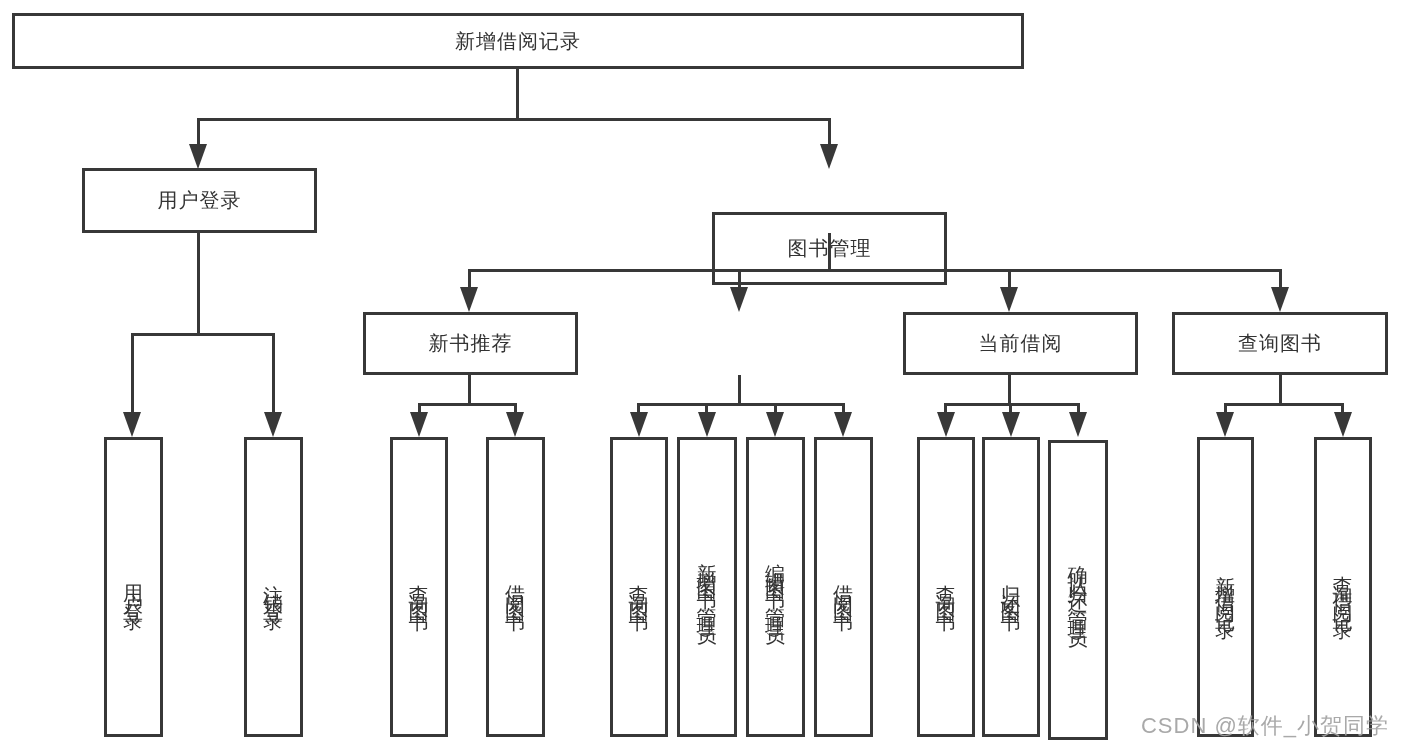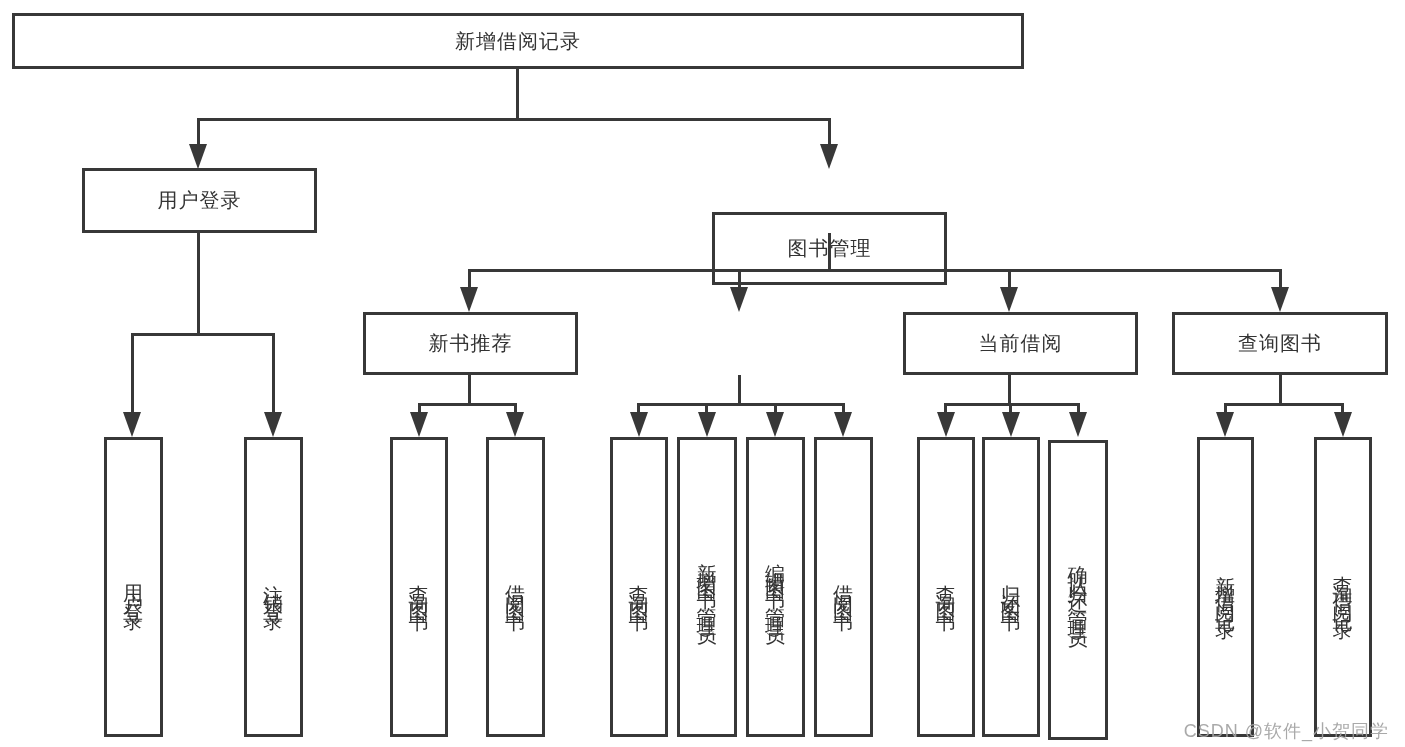--- a/index.html
+++ b/index.html
@@ -40,26 +40,25 @@
     position: absolute;
     width: 0; height: 0;
     border-left: 9px solid transparent;
     border-right: 9px solid transparent;
     border-top: 25px solid #383838;
   }
   .watermark {
     position: absolute;
     top: 711px;
     right: 16px;
-    font-size: 18px;
+    font-size: 22px;
     color: rgba(162,162,162,0.92);
     letter-spacing: 1px;
     z-index: 5;
     white-space: nowrap;
-    margin-top: 8px;
   }
 </style>
 </head>
 <body>
 
 <div id="canvas">
 
   <div class="box" style="left:12px; top:13px; width:1012px; height:56px;">
     <span class="hlabel">新增借阅记录</span>
   </div>

